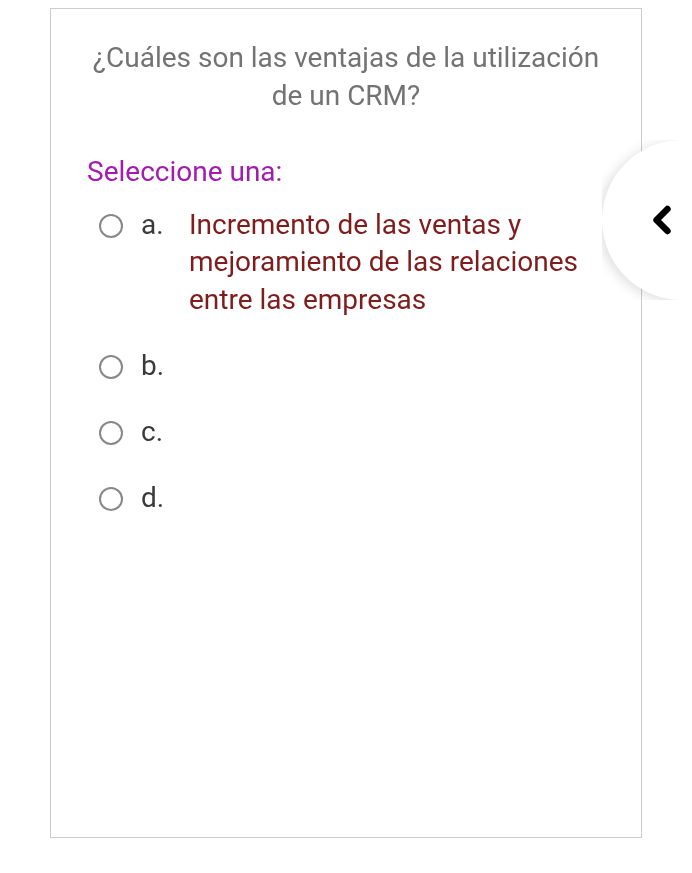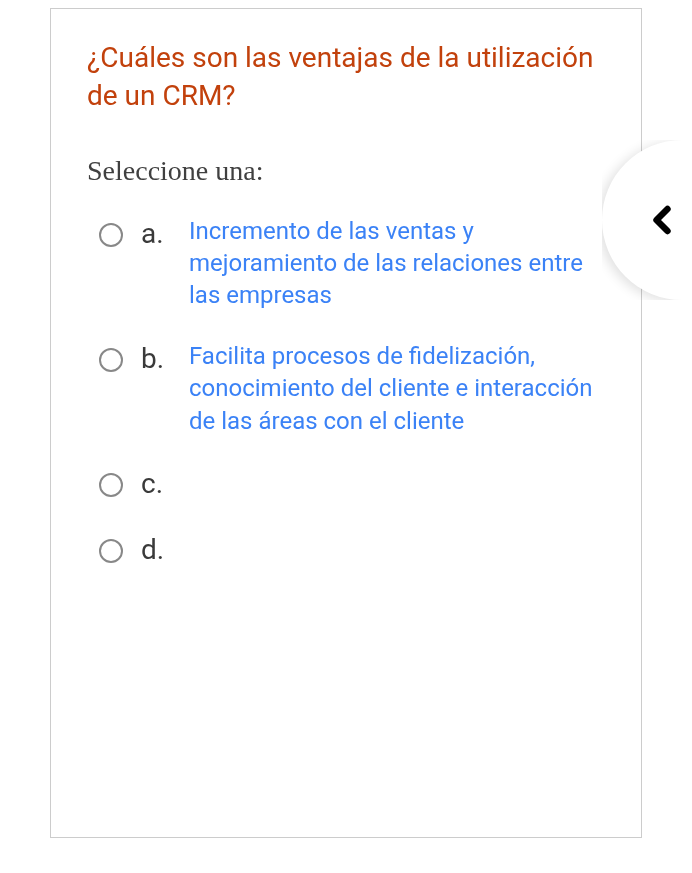--- a/index.html
+++ b/index.html
@@ -15,31 +15,31 @@
       position: relative;
     }
     .question-box {
       border: 1px solid #ccc;
       margin: 8px 50px 8px 50px;
       padding: 30px 36px 40px 36px;
       height: 830px;
     }
     .question-text {
       font-size: 28px;
-      color: #c2410c;
+      color: #737373;
       line-height: 1.35;
       margin-bottom: 40px;
       font-weight: 400;
+      text-align: center;
     }
     .instruction-text {
       font-size: 28px;
-      color: #404040;
-      margin-bottom: 28px;
+      color: #a21caf;
+      margin-bottom: 18px;
       font-weight: 400;
-      font-family: Liberation Serif, serif;
     }
     .options-list {
       list-style: none;
     }
     .option-row {
       display: flex;
       align-items: flex-start;
       margin-bottom: 28px;
       padding-left: 12px;
     }
@@ -56,22 +56,22 @@
     }
     .option-letter {
       flex: 0 0 40px;
       font-size: 28px;
       color: #3a3a3a;
       margin-right: 8px;
       margin-top: 0;
       line-height: 1.35;
     }
     .option-text {
-      font-size: 24px;
-      color: #3b82f6;
+      font-size: 28px;
+      color: #7f1d1d;
       line-height: 1.35;
       flex: 1;
     }
     .side-nav-button {
       position: absolute;
       right: -10px;
       top: 140px;
       width: 100px;
       height: 160px;
       background: #fff;
@@ -96,21 +96,20 @@
   <div class="instruction-text">Seleccione una:</div>
   <ul class="options-list">
     <li class="option-row">
       <span class="radio-circle"></span>
       <span class="option-letter">a.</span>
       <span class="option-text">Incremento de las ventas  y mejoramiento de las relaciones entre las empresas</span>
     </li>
     <li class="option-row">
       <span class="radio-circle"></span>
       <span class="option-letter">b.</span>
-      <span class="option-text">Facilita procesos de fidelización, conocimiento del cliente e interacción de las áreas con el cliente</span>
     </li>
     <li class="option-row">
       <span class="radio-circle"></span>
       <span class="option-letter">c.</span>
     </li>
     <li class="option-row">
       <span class="radio-circle"></span>
       <span class="option-letter">d.</span>
     </li>
   </ul>

